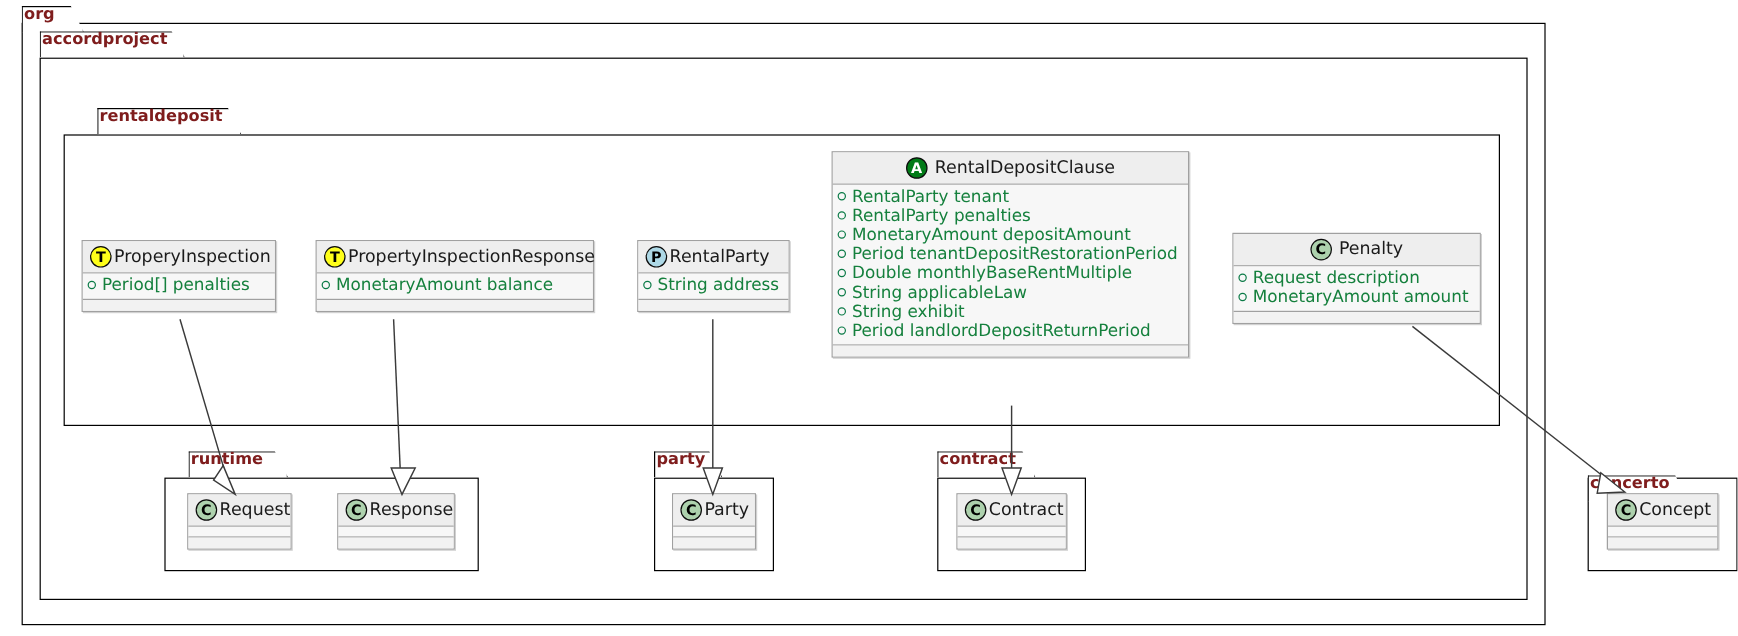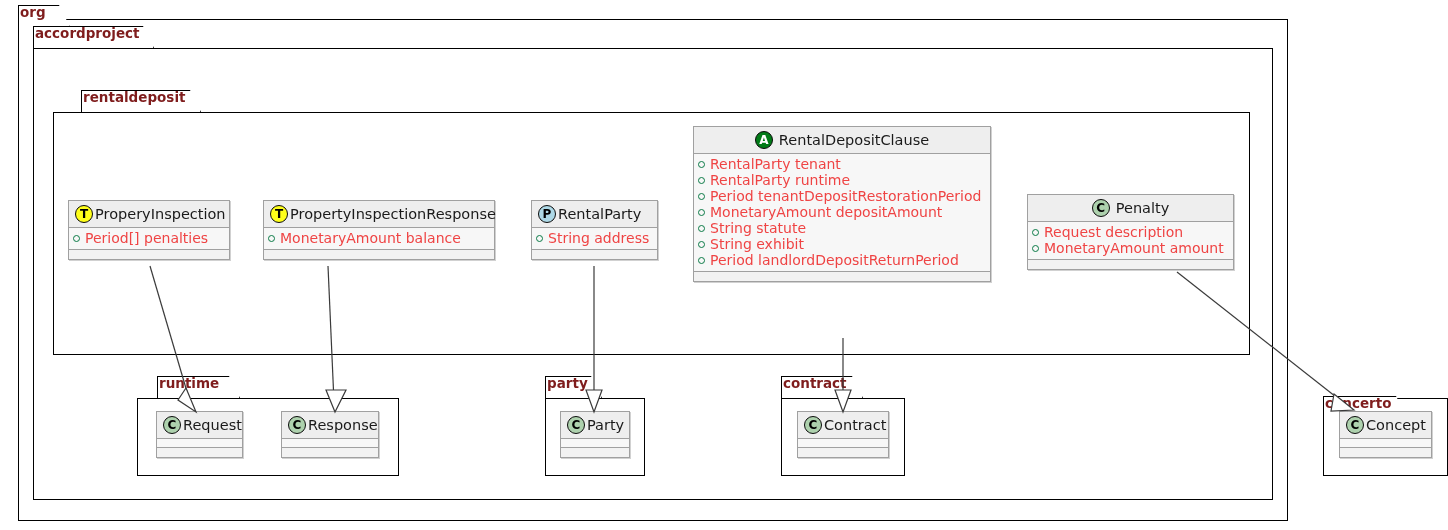--- a/index.html
+++ b/index.html
@@ -77,21 +77,21 @@
   .cls-ops {
     box-sizing: border-box;
     background: #f2f2f2;
     height: 9px;
   }
   .attr {
     display: flex;
     align-items: baseline;
     gap: 5px;
     font-size: 14px;
-    color: #ef4444;
+    color: #15803d;
     line-height: 16px;
     white-space: nowrap;
   }
   .vis {
     display: inline-block;
     width: 7px;
     height: 7px;
     border: 1.3px solid #0a7a46;
     border-radius: 50%;
     box-sizing: border-box;
@@ -216,33 +216,37 @@
     <span class="ster ster-A">A</span>
     <span>RentalDepositClause</span>
   </div>
   <div class="cls-attrs">
     <div class="attr">
         <span class="vis"></span>
         <span>RentalParty tenant</span>
       </div>
     <div class="attr">
         <span class="vis"></span>
-        <span>RentalParty runtime</span>
+        <span>RentalParty penalties</span>
+      </div>
+    <div class="attr">
+        <span class="vis"></span>
+        <span>MonetaryAmount depositAmount</span>
       </div>
     <div class="attr">
         <span class="vis"></span>
         <span>Period tenantDepositRestorationPeriod</span>
       </div>
     <div class="attr">
         <span class="vis"></span>
-        <span>MonetaryAmount depositAmount</span>
-      </div>
-    <div class="attr">
-        <span class="vis"></span>
-        <span>String statute</span>
+        <span>Double monthlyBaseRentMultiple</span>
+      </div>
+    <div class="attr">
+        <span class="vis"></span>
+        <span>String applicableLaw</span>
       </div>
     <div class="attr">
         <span class="vis"></span>
         <span>String exhibit</span>
       </div>
     <div class="attr">
         <span class="vis"></span>
         <span>Period landlordDepositReturnPeriod</span>
       </div>
   </div>

